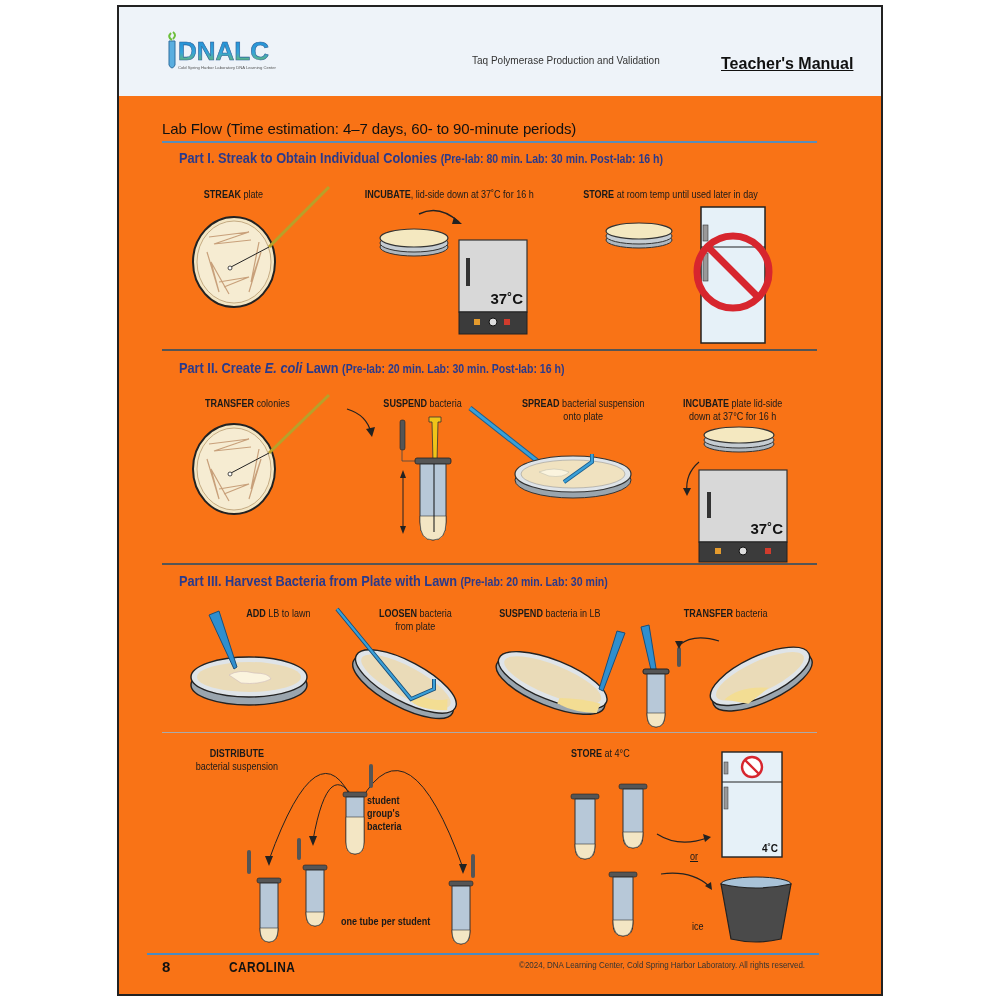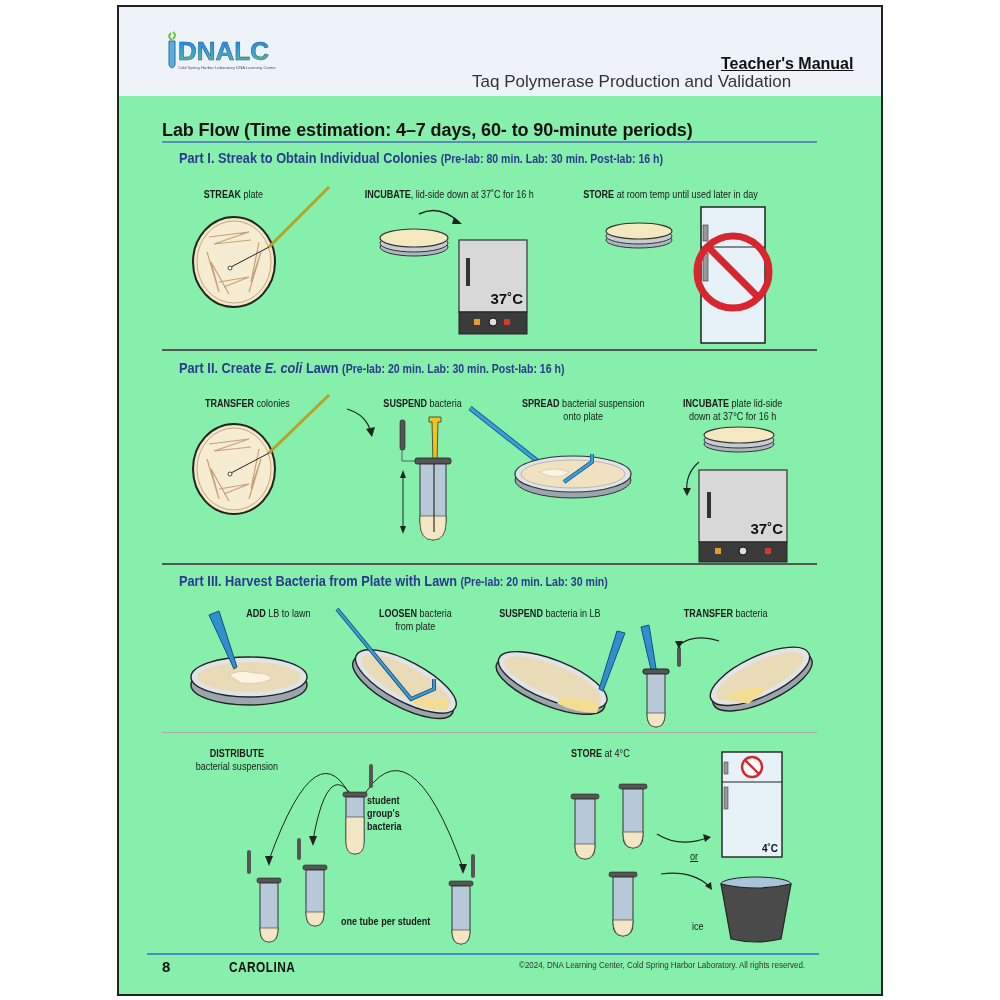--- a/index.html
+++ b/index.html
@@ -1,36 +1,36 @@
 <!DOCTYPE html>
 <html><head>
 <meta charset="utf-8">
 <style>
   * { box-sizing: border-box; margin: 0; padding: 0; }
   html, body { width: 1000px; height: 1000px; background: #ffffff; overflow: hidden; }
   body { font-family: "Liberation Sans", sans-serif; color: #231f20; position: relative; }
 
   .page {
     position: absolute; left: 117px; top: 5px; width: 766px; height: 991px;
-    border: 2px solid #222; background: #86efac; overflow: hidden;
+    border: 2px solid #222; background: #f97316; overflow: hidden;
   }
   .header {
     position: absolute; left: 0; top: 0; width: 100%; height: 89px;
     background: #eef3f9;
   }
   .logo { position: absolute; left: 42px; top: 22px; width: 120px; height: 46px; }
   .header-title {
-    position: absolute; left: 353px; top: 48px; font-size: 17px; color: #333; margin-top: 17px;
+    position: absolute; left: 353px; top: 48px; font-size: 10px; color: #333;
   }
   .header-manual {
     position: absolute; left: 602px; top: 48px; font-size: 16px; font-weight: bold; color: #111; text-decoration: underline;
   }
 
   .page-heading {
-    position: absolute; left: 43px; top: 113px; font-size: 18px; font-weight: bold; color: #111;
+    position: absolute; left: 43px; top: 113px; font-size: 15px; font-weight: normal; color: #111;
     letter-spacing: -0.1px;
   }
   .heading-rule { position: absolute; left: 43px; top: 134px; width: 655px; height: 2px; background: #5b8db8; }
 
   .part-title {
     position: absolute; left: 60px; font-weight: bold; color: #2a3a8c; font-size: 14.5px;
     font-family: "Liberation Sans", sans-serif; transform: scaleX(0.88); transform-origin: left center;
     white-space: nowrap;
   }
   .part-title .time { font-size: 12px; }

